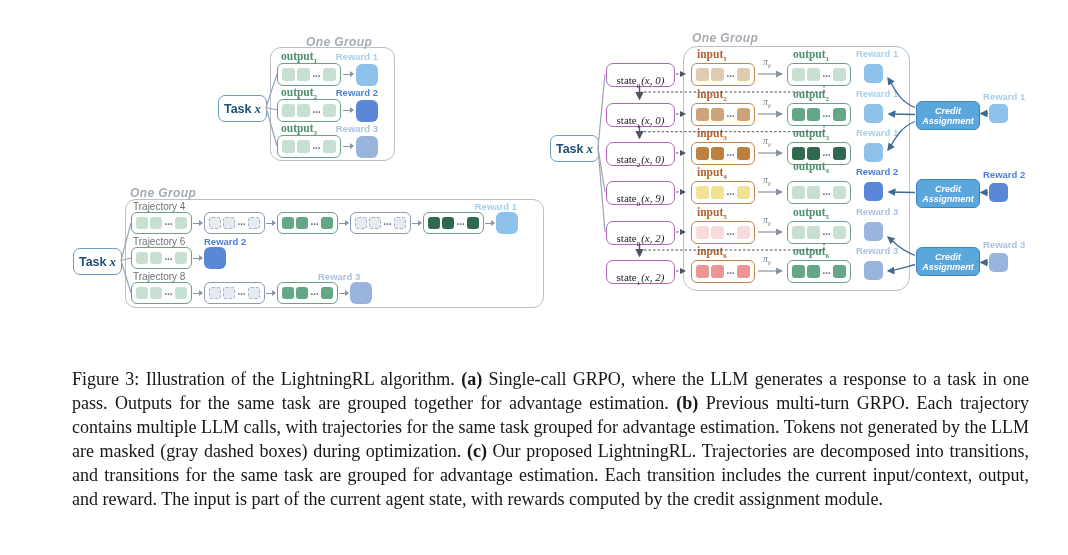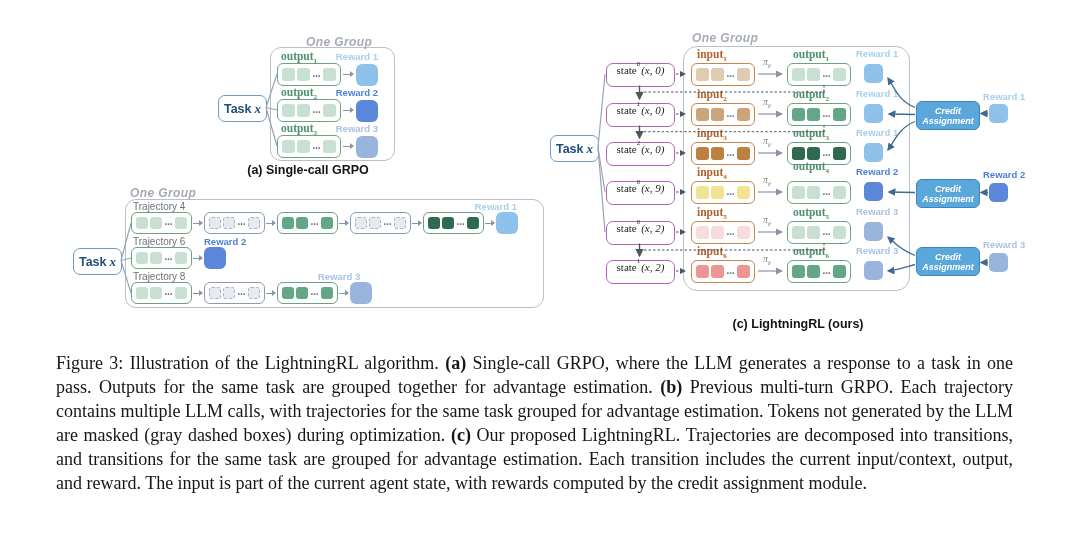--- a/index.html
+++ b/index.html
@@ -6,21 +6,21 @@
   .page{position:relative;width:1068px;height:555px;background:#fff;overflow:hidden;
         font-family:"Liberation Sans",sans-serif}
   .wires{position:absolute;left:0;top:0;z-index:6;pointer-events:none}
   .gbox{position:absolute;border:1.5px solid #b9c0c9;border-radius:11px;background:#fff;z-index:1}
   .grouplab{position:absolute;font:italic 700 12px "Liberation Sans",sans-serif;color:#a6abb2;
             letter-spacing:.4px;z-index:2;white-space:nowrap}
   .task{position:absolute;display:flex;align-items:center;justify-content:center;gap:3px;
         border:1.6px solid #6b9dc1;border-radius:7px;background:#fff;color:#1f4e79;
         font:600 12.5px "Liberation Sans",sans-serif;z-index:3}
   .task i{font:italic 600 13px "Liberation Serif",serif}
-  .state{position:absolute;display:flex;align-items:flex-start;justify-content:center;
+  .state{position:absolute;display:flex;align-items:flex-end;justify-content:center;
          border:1.5px solid #b264bd;border-radius:7px;background:#fff;color:#1d1d1d;
          font:400 11px "Liberation Serif",serif;z-index:3;white-space:nowrap}
   .state .args{font-style:italic;margin-left:1px}
   sub{font-size:.62em;line-height:0}
   .hrow{position:absolute;display:flex;align-items:center;gap:2px;z-index:3}
   .tight{gap:1px}
   .tok{display:inline-flex;align-items:center;gap:2px;padding:4px;border:1.4px solid;
        border-radius:6px;background:#fff}
   .sq{width:13px;height:13px;border-radius:3px;flex:none}
   .tight .sq{width:12px;height:12px}
@@ -52,21 +52,21 @@
   .tjlab{position:absolute;font:400 10px "Liberation Sans",sans-serif;color:#6d7278;z-index:3;white-space:nowrap}
   .iolab{position:absolute;font:700 11.5px "Liberation Serif",serif;z-index:3;white-space:nowrap}
   .ilab{color:#b4632f}.olab{color:#4f916c}
   .pi{position:absolute;font:italic 400 9.5px "Liberation Serif",serif;color:#7b8088;z-index:3}
   .ca{position:absolute;width:62px;height:27px;border:1.3px solid #3d85bf;border-radius:6px;
       background:#5aa7dc;color:#fff;font:italic 600 9px "Liberation Sans",sans-serif;
       display:flex;flex-direction:column;align-items:center;justify-content:center;
       line-height:10px;z-index:3;text-align:center}
   .diagcap{position:absolute;font:700 12.5px "Liberation Sans",sans-serif;color:#131313;
            text-align:center;z-index:3;white-space:nowrap}
-  .figcap{position:absolute;left:56px;top:351px;width:957px;margin:0;
+  .figcap{position:absolute;left:56px;top:351px;width:957px;margin:16px;
           font:400 18px/24px "Liberation Serif",serif;color:#161616;text-align:justify;z-index:2}
   .figcap b{font-weight:700}
 </style>
 </head>
 <body>
 
 <div class="page">
 
   <div class="grouplab" style="left:306px;top:35px">One Group</div>
   <div class="gbox" style="left:270px;top:47px;width:123px;height:112px"></div>
@@ -107,21 +107,20 @@
     <span class="tok tg-l">
         <span class="sq"></span>
         <span class="sq"></span>
         <span class="dots">…</span>
         <span class="sq"></span>
       </span>
     <span class="arr"></span>
     <span class="rw r3"></span>
   </div>
 
-  <div class="diagcap" style="left:218px;top:163px;width:180px">(a) Single-call GRPO</div>
 
   <div class="grouplab" style="left:130px;top:186px">One Group</div>
   <div class="gbox" style="left:125px;top:199px;width:417px;height:107px"></div>
   <div class="task" style="left:73px;top:248px;width:47px;height:25px">
     <span>Task</span>
       <i>x</i>
   </div>
 
   <div class="tjlab" style="left:133px;top:201px">Trajectory 4</div>
   <div class="rlab cl1" style="left:440px;top:201px;width:77px;text-align:right">Reward 1</div>
@@ -388,21 +387,20 @@
   <div class="rlab cl2" style="left:983px;top:169px">Reward 2</div>
   <span class="rw sm r2 rwabs" style="left:989px;top:183px"></span>
 
   <div class="ca" style="left:916px;top:247px">
       <div>Credit</div>
       <div>Assignment</div>
     </div>
   <div class="rlab cl3" style="left:983px;top:239px">Reward 3</div>
   <span class="rw sm r3 rwabs" style="left:989px;top:253px"></span>
 
-  <div class="diagcap" style="left:688px;top:317px;width:220px">(c) LightningRL (ours)</div>
 
   <p class="figcap"><span>Figure 3: Illustration of the LightningRL algorithm. </span><b>(a)</b><span> Single-call GRPO, where the LLM generates a response to a task in one pass. Outputs for the same task are grouped together for advantage estimation. </span><b>(b)</b><span> Previous multi-turn GRPO. Each trajectory contains multiple LLM calls, with trajectories for the same task grouped for advantage estimation. Tokens not generated by the LLM are masked (gray dashed boxes) during optimization. </span><b>(c)</b><span> Our proposed LightningRL. Trajectories are decomposed into transitions, and transitions for the same task are grouped for advantage estimation. Each transition includes the current input/context, output, and reward. The input is part of the current agent state, with rewards computed by the credit assignment module.</span></p>
 
   <svg class="wires" width="1068" height="555" viewBox="0 0 1068 555">
     <defs>
       <marker id="ah" markerWidth="6" markerHeight="6" refX="5" refY="3" orient="auto">
           <path d="M0,0 L6,3 L0,6 z" fill="#8a93a4"></path>
         </marker>
       <marker id="ahd" markerWidth="6" markerHeight="6" refX="5" refY="3" orient="auto">
           <path d="M0,0 L6,3 L0,6 z" fill="#4b5563"></path>

